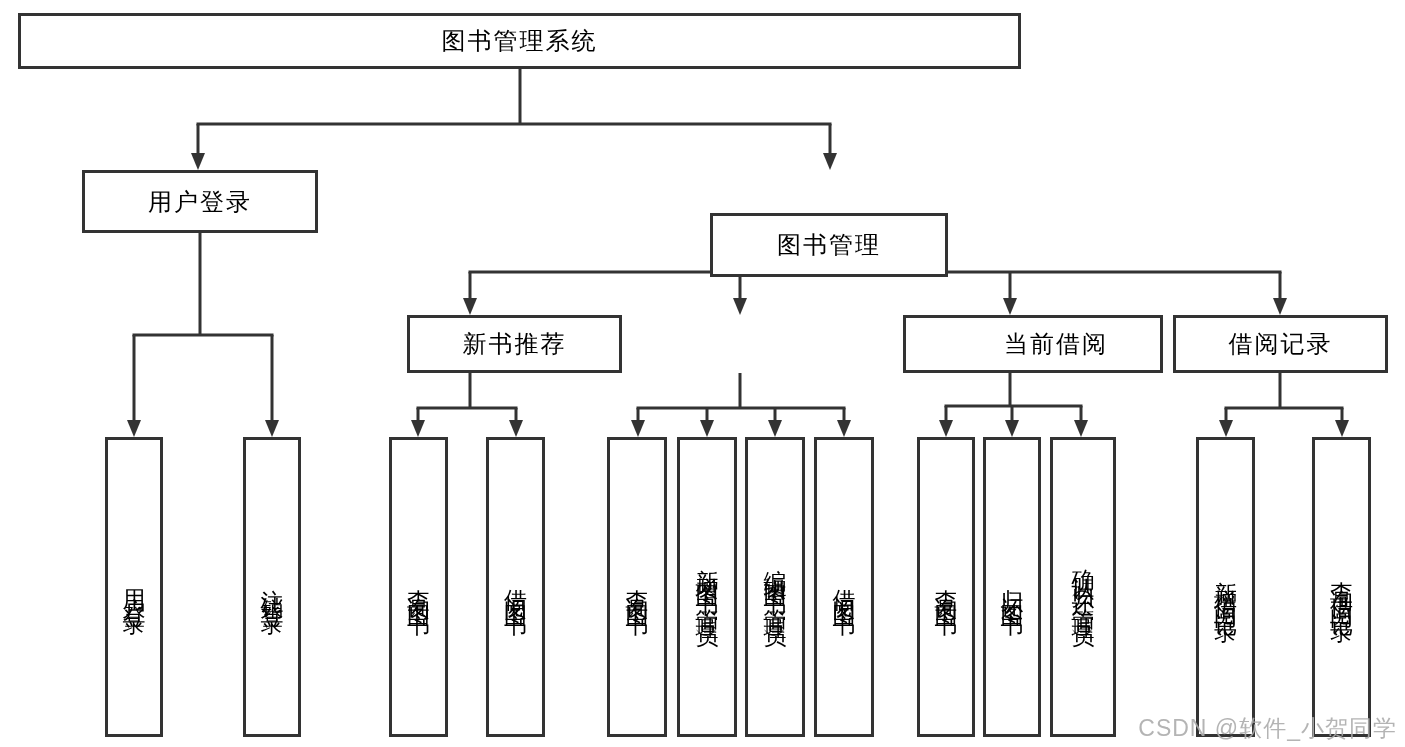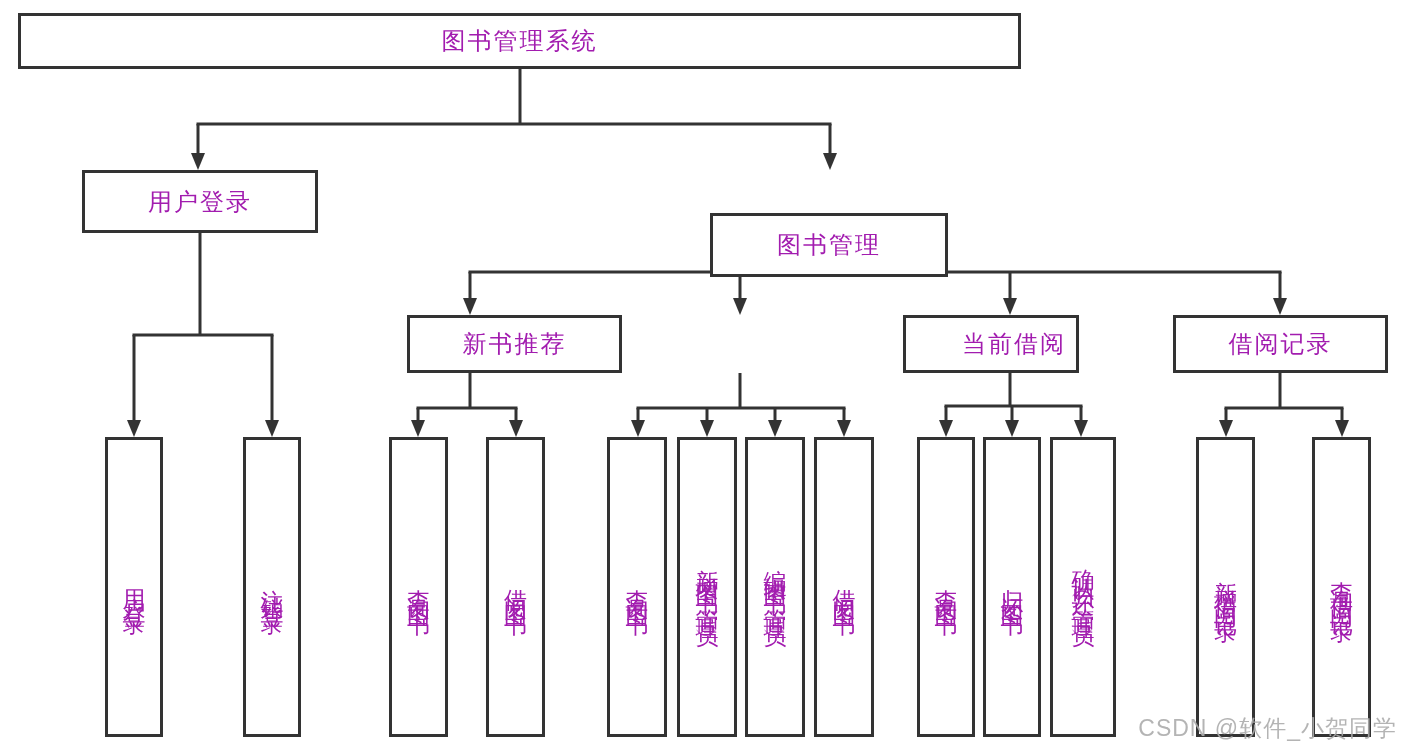--- a/index.html
+++ b/index.html
@@ -17,21 +17,21 @@
     width: 1405px; height: 747px;
   }
   .node {
     position: absolute;
     box-sizing: border-box;
     border: 3px solid #333333;
     background: #ffffff;
     display: flex;
     align-items: center;
     justify-content: center;
-    color: #a21caf;
+    color: #000000;
     font-size: 24px;
     letter-spacing: 2px;
     white-space: nowrap;
     z-index: 2;
   }
   .leaf {
     writing-mode: vertical-rl;
     letter-spacing: 8px;
     font-size: 23px;
     line-height: 1;
@@ -121,21 +121,21 @@
       <polygon points="1335,420 1349,420 1342,437"></polygon>
     </g>
   </svg>
 
   <div class="node" style="left:18px; top:13px; width:1003px; height:56px;">图书管理系统</div>
 
   <div class="node" style="left:82px; top:170px; width:236px; height:63px;">用户登录</div>
   <div class="node" style="left:710px; top:169px; width:238px; height:64px;margin-top:44px;">图书管理</div>
 
   <div class="node" style="left:363px; top:315px; width:215px; height:58px;margin-left:44px;">新书推荐</div>
-  <div class="node" style="left:903px; top:315px; width:176px; height:58px;padding-left:46px;">当前借阅</div>
+  <div class="node" style="left:903px; top:315px; width:260px; height:58px;padding-left:46px;">当前借阅</div>
   <div class="node" style="left:1173px; top:315px; width:215px; height:58px;">借阅记录</div>
 
   <div class="node leaf" style="left:105px; top:437px; width:58px; height:300px;">用户登录</div>
   <div class="node leaf" style="left:243px; top:437px; width:58px; height:300px;">注销登录</div>
 
   <div class="node leaf" style="left:389px; top:437px; width:59px; height:300px;">查询图书</div>
   <div class="node leaf" style="left:486px; top:437px; width:59px; height:300px;">借阅图书</div>
 
   <div class="node leaf" style="left:607px; top:437px; width:60px; height:300px;">查询图书</div>
   <div class="node leaf" style="left:677px; top:437px; width:60px; height:300px;">新增图书（管理员）</div>

